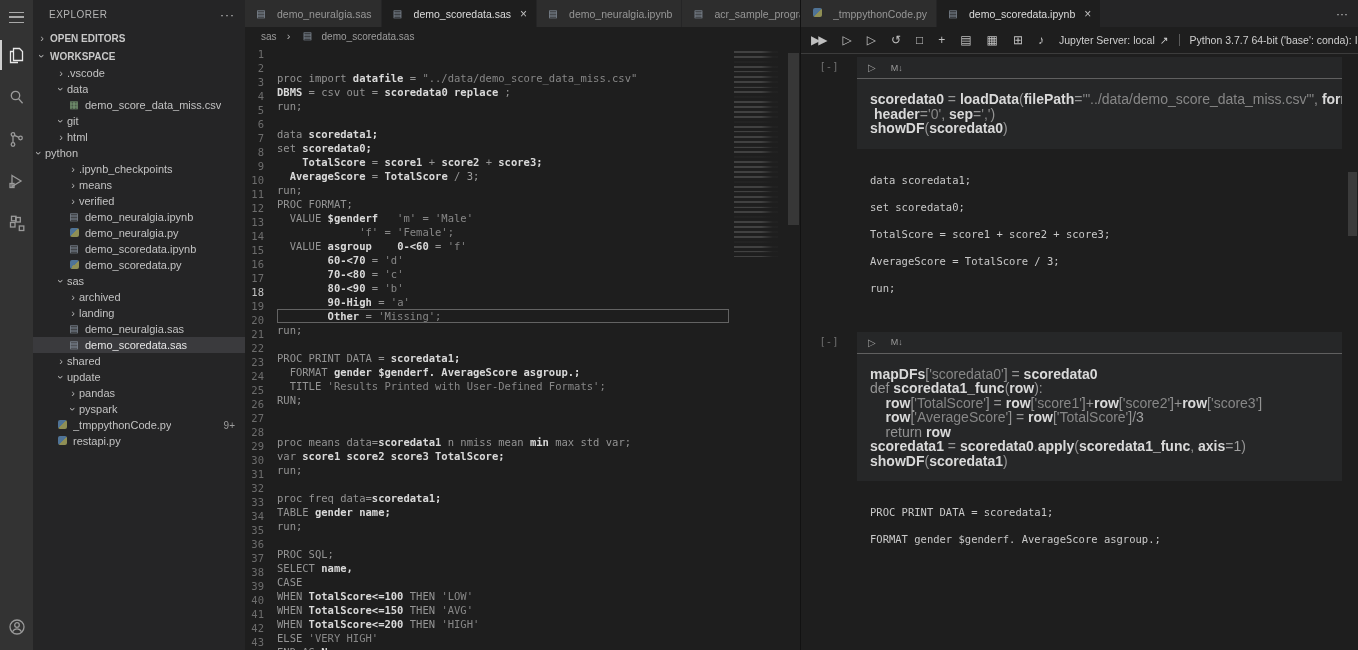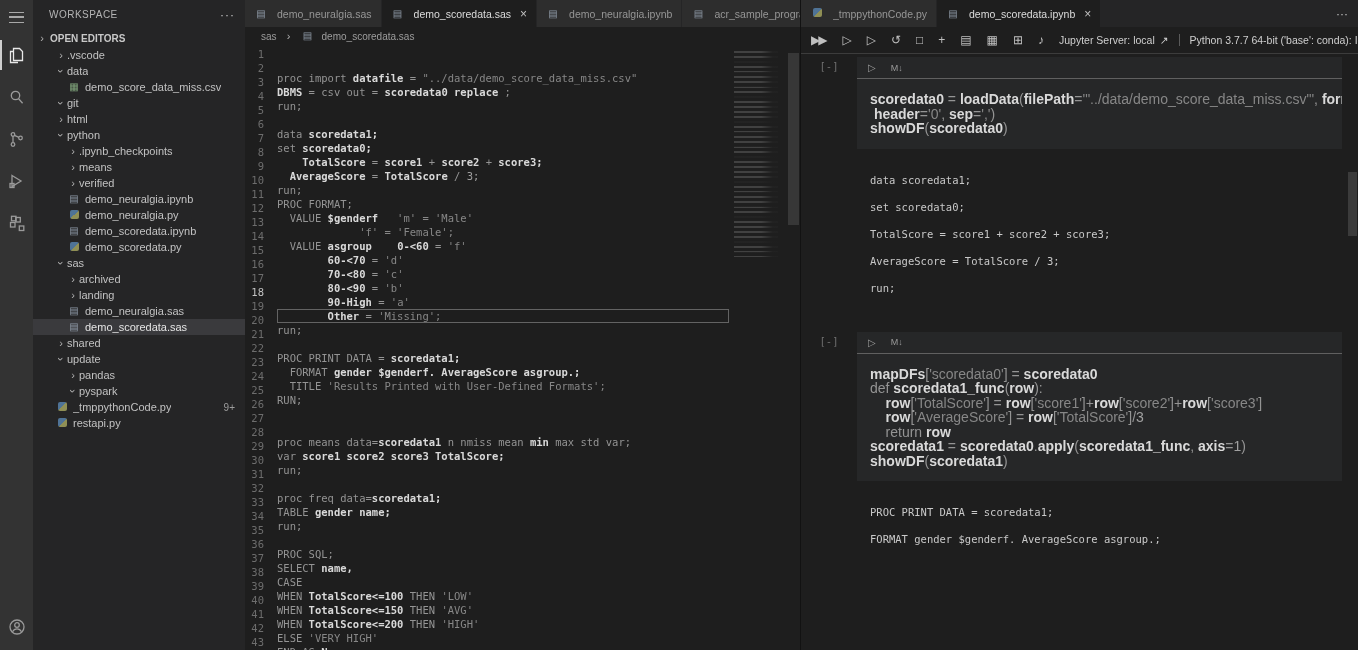--- a/index.html
+++ b/index.html
@@ -135,27 +135,31 @@
       <svg width="20" height="20" viewBox="0 0 20 20">
           <circle cx="10" cy="10" r="7"></circle>
           <circle cx="10" cy="8" r="2.3"></circle>
           <path d="M5.5 14.8c1-2.1 2.6-3 4.5-3s3.5.9 4.5 3"></path>
         </svg>
     </div>
   </div>
 
   <div class="sidebar">
     <div class="sb-header">
-      <span>WORKSPACE</span>
+      <span>EXPLORER</span>
       <span class="more">···</span>
     </div>
     <div class="srow">
       <span class="chev">›</span>
       <span>OPEN EDITORS</span>
     </div>
+    <div class="srow">
+      <span class="chev d">›</span>
+      <span>WORKSPACE</span>
+    </div>
     <div class="tree" id="tree">
         <div class="trow" style="padding-left: 22px;">
           <span class="chev">›</span>
           <span class="tlabel">.vscode</span>
         </div>
         <div class="trow" style="padding-left: 22px;">
           <span class="chev d">›</span>
           <span class="tlabel">data</span>
         </div>
         <div class="trow" style="padding-left: 34px;">
@@ -163,21 +167,21 @@
           <span class="tlabel">demo_score_data_miss.csv</span>
         </div>
         <div class="trow" style="padding-left: 22px;">
           <span class="chev d">›</span>
           <span class="tlabel">git</span>
         </div>
         <div class="trow" style="padding-left: 22px;">
           <span class="chev">›</span>
           <span class="tlabel">html</span>
         </div>
-        <div class="trow" style="padding-left: 22px;">
+        <div class="trow" style="">
           <span class="chev d">›</span>
           <span class="tlabel">python</span>
         </div>
         <div class="trow" style="padding-left: 34px;">
           <span class="chev">›</span>
           <span class="tlabel">.ipynb_checkpoints</span>
         </div>
         <div class="trow" style="padding-left: 34px;">
           <span class="chev">›</span>
           <span class="tlabel">means</span>

